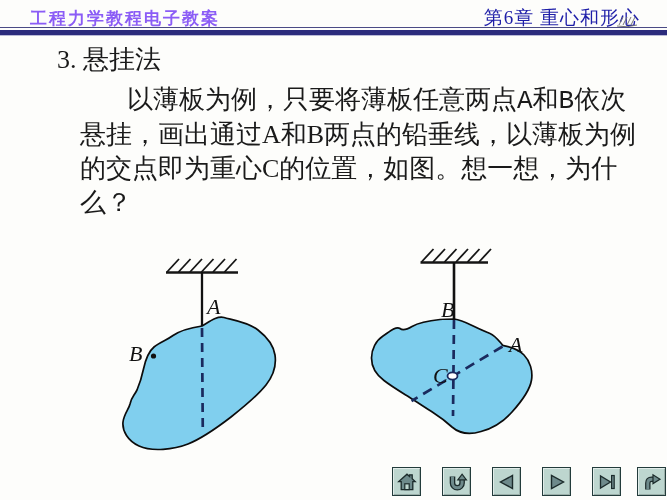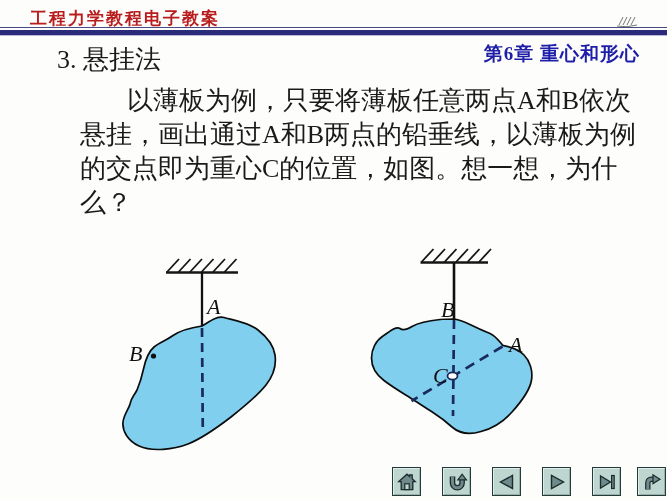--- a/index.html
+++ b/index.html
@@ -3,43 +3,43 @@
 <meta charset="utf-8">
 <style>
   html,body{margin:0;padding:0;}
   .slide{
     position:relative;width:667px;height:500px;background:#fdfdfb;
     overflow:hidden;font-family:"Liberation Serif",serif;color:#1a1a1a;
   }
   
   .hdr-left{
     position:absolute;left:30px;top:7px;font-size:17px;font-weight:bold;
-    letter-spacing:2px;color:#b91c1c;white-space:nowrap;
+    letter-spacing:2px;color:#8b5cf6;white-space:nowrap;
   }
   .hdr-right{
-    position:absolute;right:27px;top:5px;font-size:19px;font-weight:bold;
-    letter-spacing:1px;color:#1e1ea8;white-space:nowrap;margin-top:36px;
+    position:absolute;right:27px;top:5px;font-size:19px;font-weight:normal;
+    letter-spacing:1px;color:#1e1ea8;white-space:nowrap;
   }
   .corner-mark{position:absolute;left:614px;top:12px;width:26px;height:16px;}
   .rule-thin{
     position:absolute;left:0;top:27px;width:667px;height:1px;background:#4a4a85;
   }
   .rule-thick{
     position:absolute;left:0;top:30px;width:667px;height:5px;background:#2b2b7c;
     border-bottom:1px solid #b9b9d6;
   }
   
   .sec-title{
     position:absolute;left:45px;top:42px;font-size:26px;white-space:nowrap;margin-left:12px;
   }
   .para{
     position:absolute;left:80px;top:84px;font-size:26px;line-height:34px;
   }
   .para .line{white-space:nowrap;}
-  .para .line.indent{padding-left:47px;}
+  .para .line.indent{padding-left:47px;font-family:Liberation Mono, monospace;}
   
   .diagram-svg{position:absolute;left:0;top:0;pointer-events:none;}
   .diag-label{
     font-family:"Liberation Serif",serif;font-style:italic;font-size:22px;fill:#111;
   }
   
   .navbar{position:absolute;left:392px;top:467px;height:30px;display:flex;}
   .nav-btn{
     width:29px;height:29px;box-sizing:border-box;border:1.6px solid #233c3b;
     background:#bdd6cf;display:flex;align-items:center;justify-content:center;

